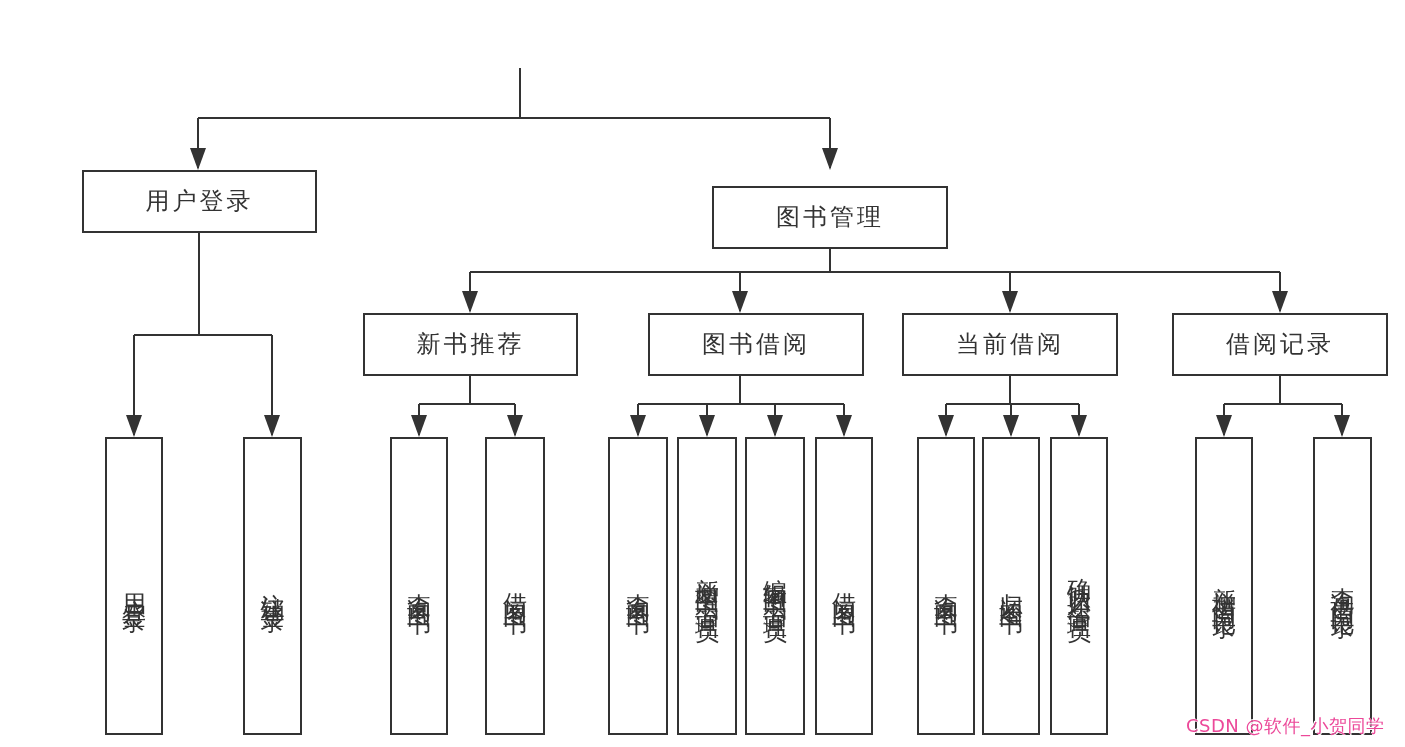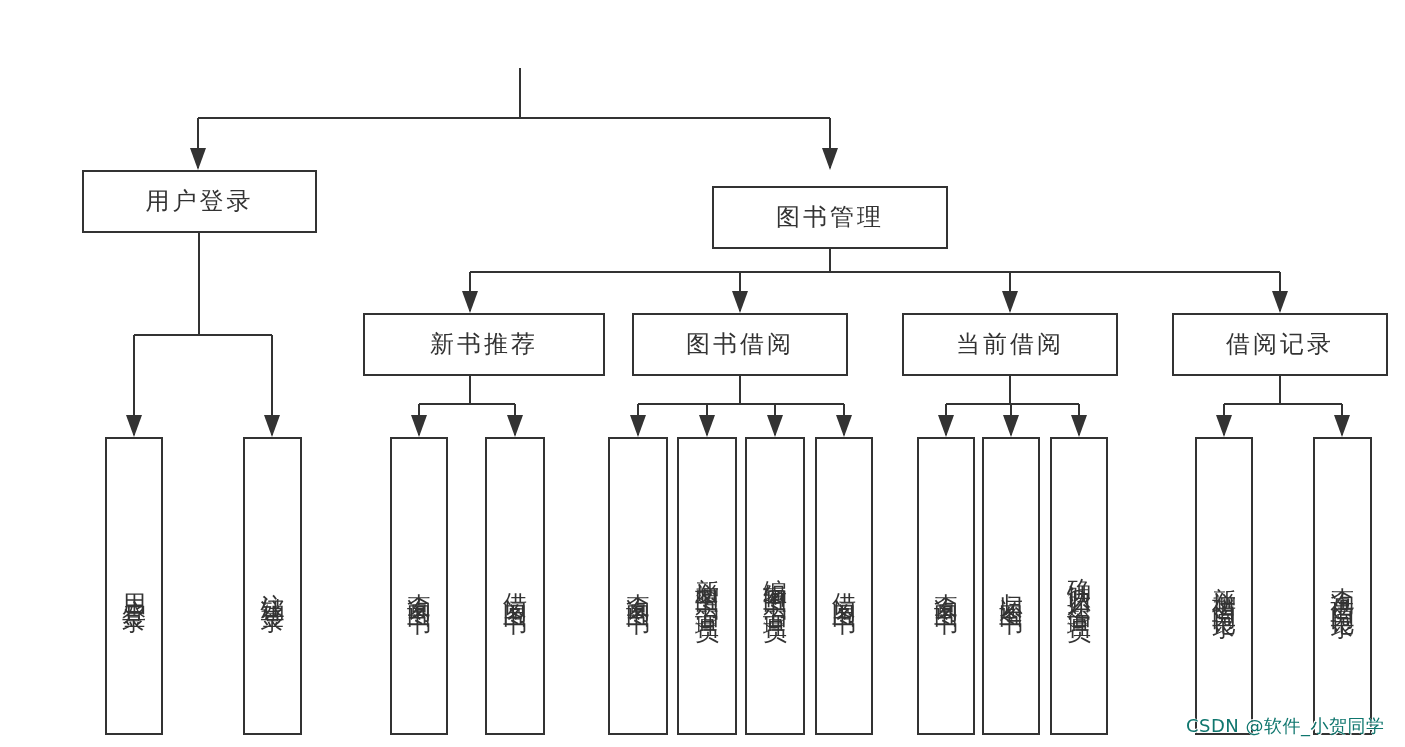--- a/index.html
+++ b/index.html
@@ -24,21 +24,21 @@
   .node-h{font-size:24px;letter-spacing:3px;line-height:1.2;}
   .node-v{
     writing-mode:vertical-rl;
     text-orientation:mixed;
     font-size:24px;
     letter-spacing:6px;
     line-height:1;
   }
   .watermark{
     position:absolute;
-    color:#0f766e;
+    color:#ec4899;
     font-size:18px;
     letter-spacing:0.5px;
     text-shadow:1px 1px 0 #ffffff,-1px -1px 0 #ffffff;
     white-space:nowrap;
     z-index:5;
   }
 </style>
 </head>
 <body>
 
@@ -84,22 +84,22 @@
       <path d="M1280 376 V404 M1224 404 H1342"></path>
       <line x1="1224" y1="404" x2="1224" y2="435" marker-end="url(#arrow)"></line>
       <line x1="1342" y1="404" x2="1342" y2="435" marker-end="url(#arrow)"></line>
     </g>
   </svg>
 
 
   <div class="node node-h" style="left:82px;top:170px;width:235px;height:63px;">用户登录</div>
   <div class="node node-h" style="left:712px;top:170px;width:236px;height:63px;margin-top:16px;">图书管理</div>
 
-  <div class="node node-h" style="left:363px;top:313px;width:242px;height:63px;">新书推荐</div>
-  <div class="node node-h" style="left:632px;top:313px;width:216px;height:63px;">图书借阅</div>
+  <div class="node node-h" style="left:363px;top:313px;width:215px;height:63px;">新书推荐</div>
+  <div class="node node-h" style="left:648px;top:313px;width:216px;height:63px;">图书借阅</div>
   <div class="node node-h" style="left:1172px;top:313px;width:216px;height:63px;">借阅记录</div>
   <div class="node node-h" style="left:902px;top:313px;width:216px;height:63px;">当前借阅</div>
 
   <div class="node node-v" style="left:105px;top:437px;width:58px;height:298px;">用户登录</div>
   <div class="node node-v" style="left:243px;top:437px;width:59px;height:298px;">注销登录</div>
 
   <div class="node node-v" style="left:390px;top:437px;width:58px;height:298px;">查询图书</div>
   <div class="node node-v" style="left:485px;top:437px;width:60px;height:298px;">借阅图书</div>
 
   <div class="node node-v" style="left:608px;top:437px;width:60px;height:298px;">查询图书</div>

